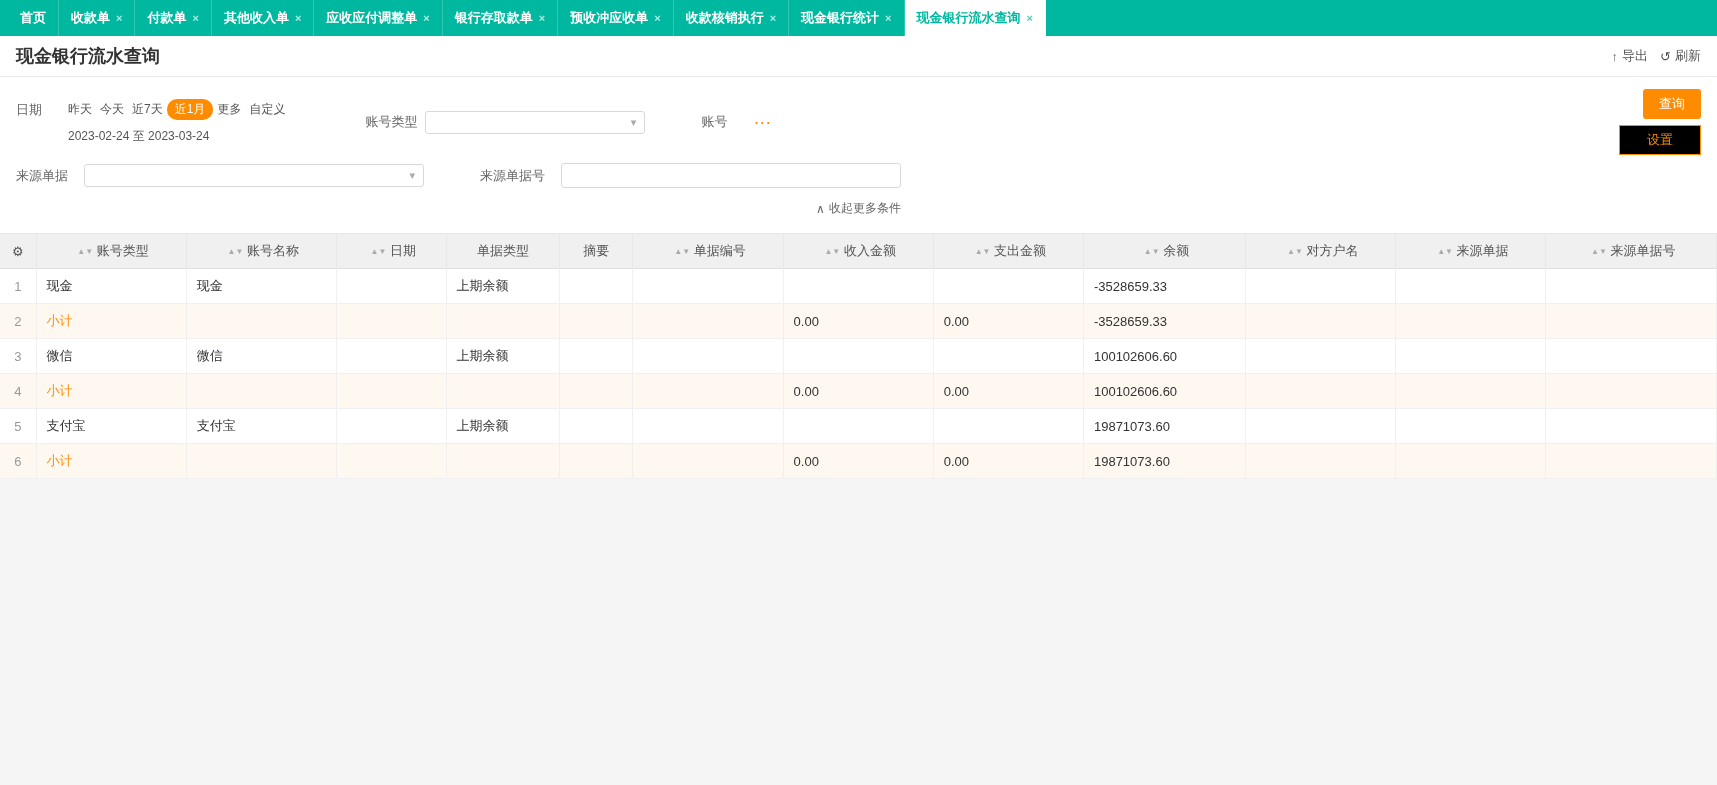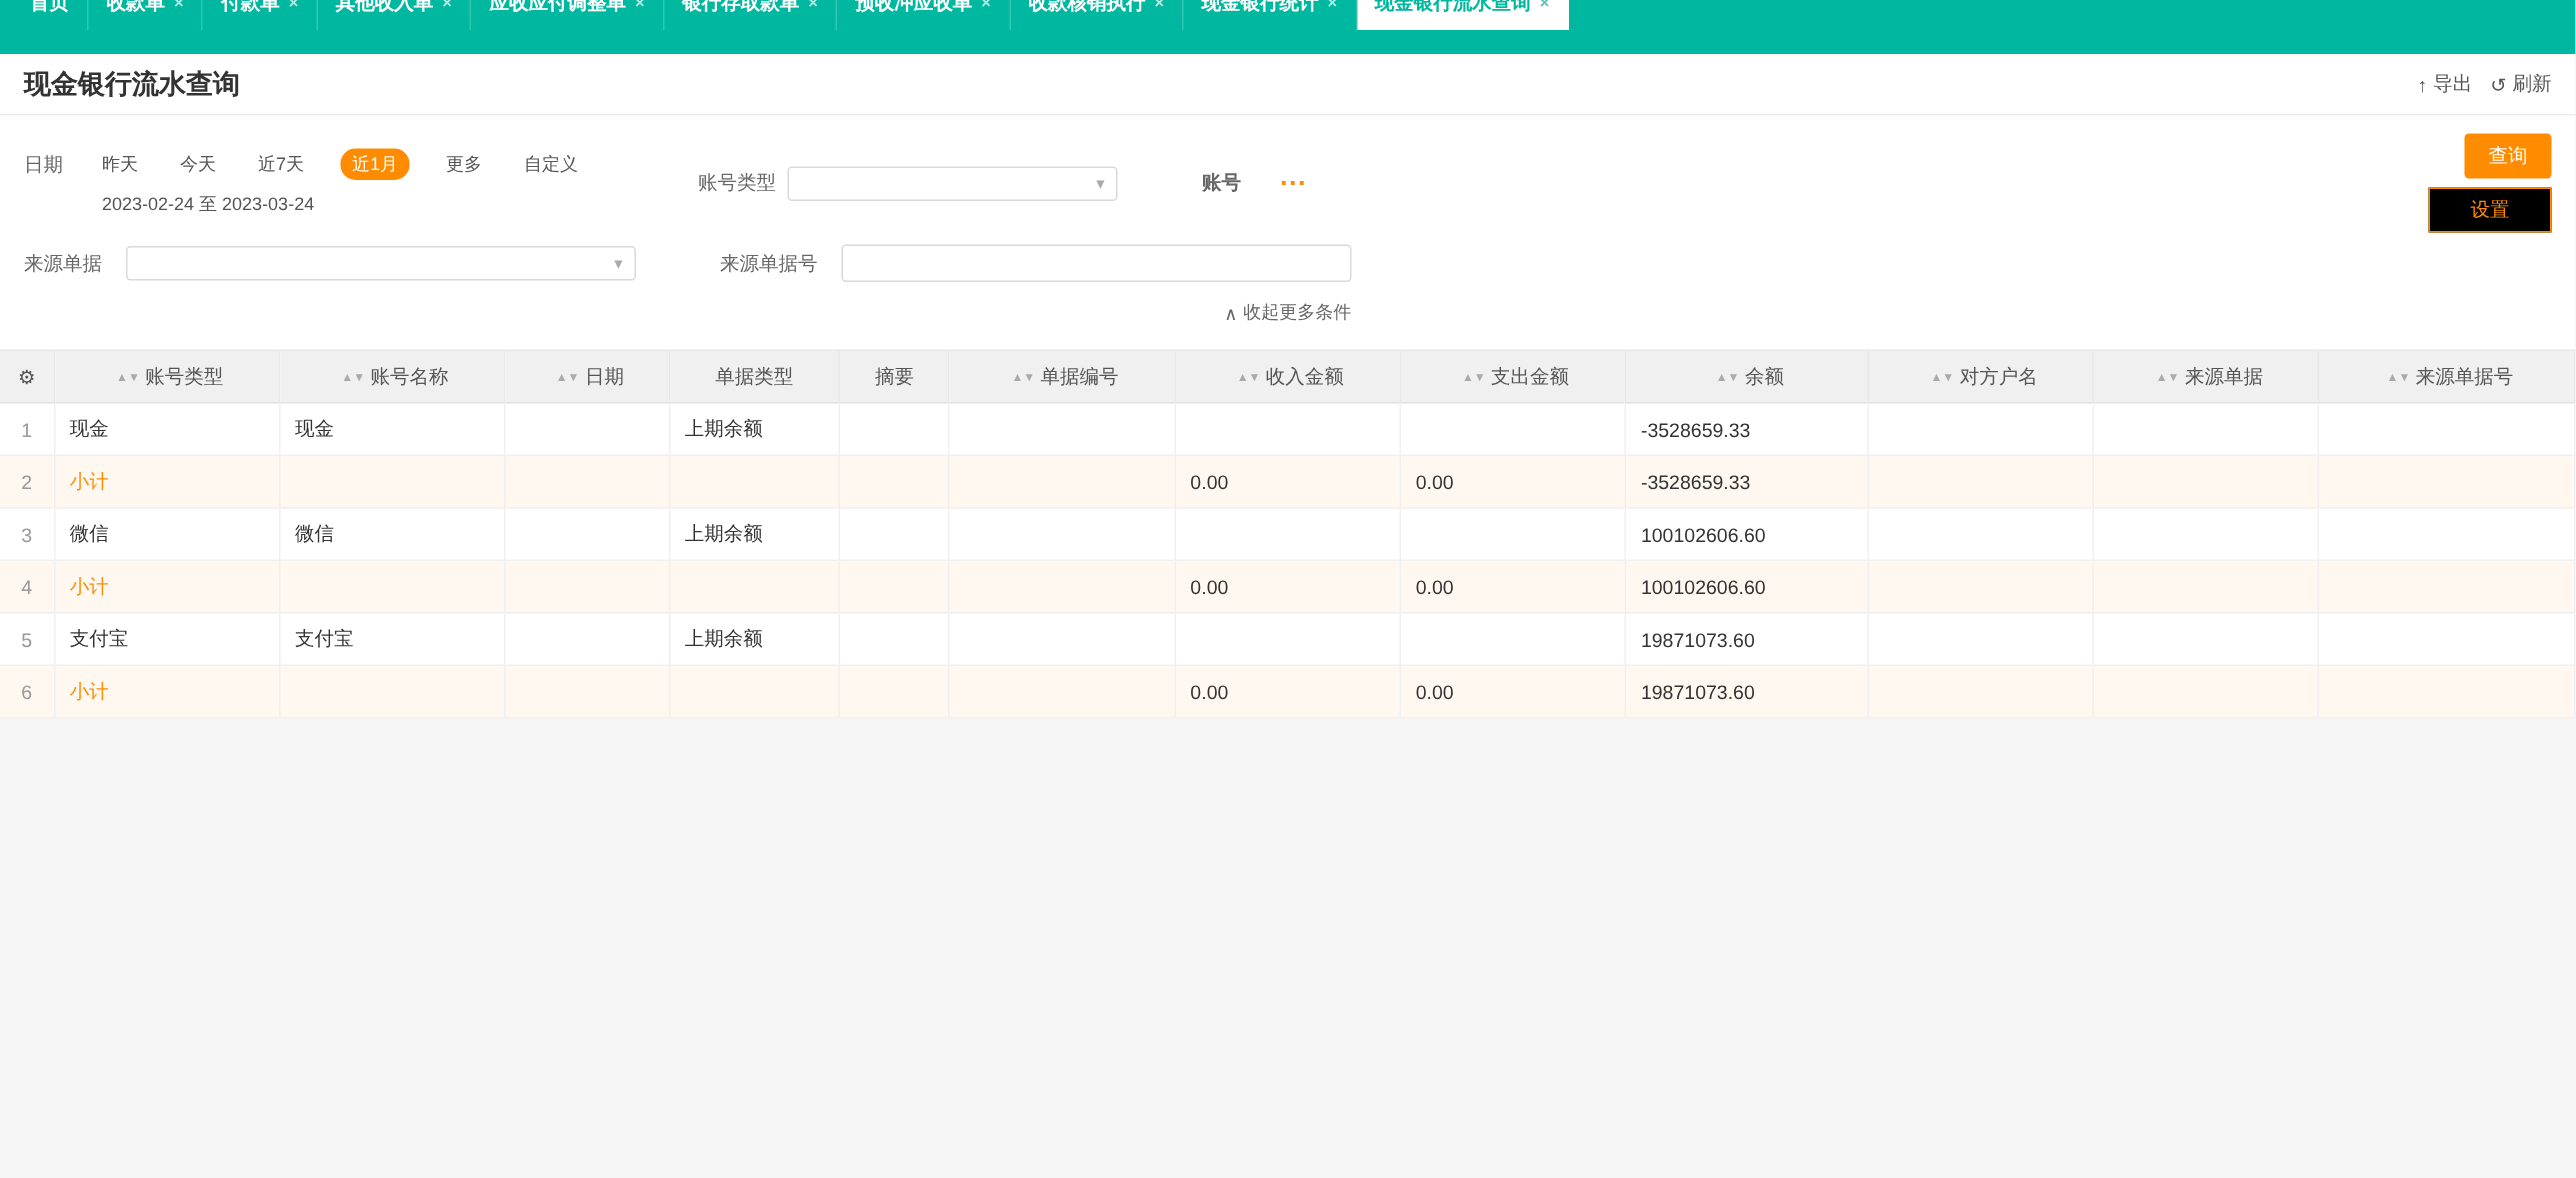--- a/index.html
+++ b/index.html
@@ -4,21 +4,21 @@
   <style>
     * { box-sizing: border-box; margin: 0; padding: 0; }
     body { font-family: 'Microsoft YaHei', Arial, sans-serif; font-size: 13px; background: #f5f5f5; color: #333; }
 
     
     .top-nav {
       display: flex;
       align-items: flex-end;
       background: #00b8a0;
       height: 36px;
-      padding: 16px 8px;
+      padding: 0 8px;
       overflow: hidden;
     }
     .nav-tab {
       display: flex;
       align-items: center;
       height: 36px;
       padding: 0 12px;
       color: #fff;
       font-size: 13px;
       cursor: pointer;
@@ -84,21 +84,21 @@
     }
     .filter-label {
       color: #666;
       font-size: 13px;
       white-space: nowrap;
       min-width: 40px;
     }
     .date-shortcuts {
       display: flex;
       align-items: center;
-      gap: 20px;
+      gap: 0;
     }
     .date-shortcut {
       font-size: 12px;
       color: #555;
       cursor: pointer;
       padding: 2px 4px;
       border-radius: 3px;
     }
     .date-shortcut.active {
       background: #ff8c00;
@@ -309,21 +309,21 @@
     </div>
 
     <div style="display:flex;align-items:center;gap:8px;margin-left:60px;">
       <span class="filter-label">账号类型</span>
       <div class="filter-select" style="min-width:220px;">
         <span class="placeholder"></span>
         <span class="arrow">▾</span>
       </div>
     </div>
 
-    <div style="display:flex;align-items:center;gap:8px;margin-left:40px;font-weight:bold;">
+    <div style="display:flex;align-items:center;gap:8px;margin-left:40px;">
       <span class="filter-label">账号</span>
       <span class="dots-btn">···</span>
     </div>
 
     <div style="display:flex;flex-direction:column;gap:6px;margin-left:auto;">
       <button class="btn-query">查询</button>
       <button class="btn-settings">设置</button>
     </div>
   </div>
 

